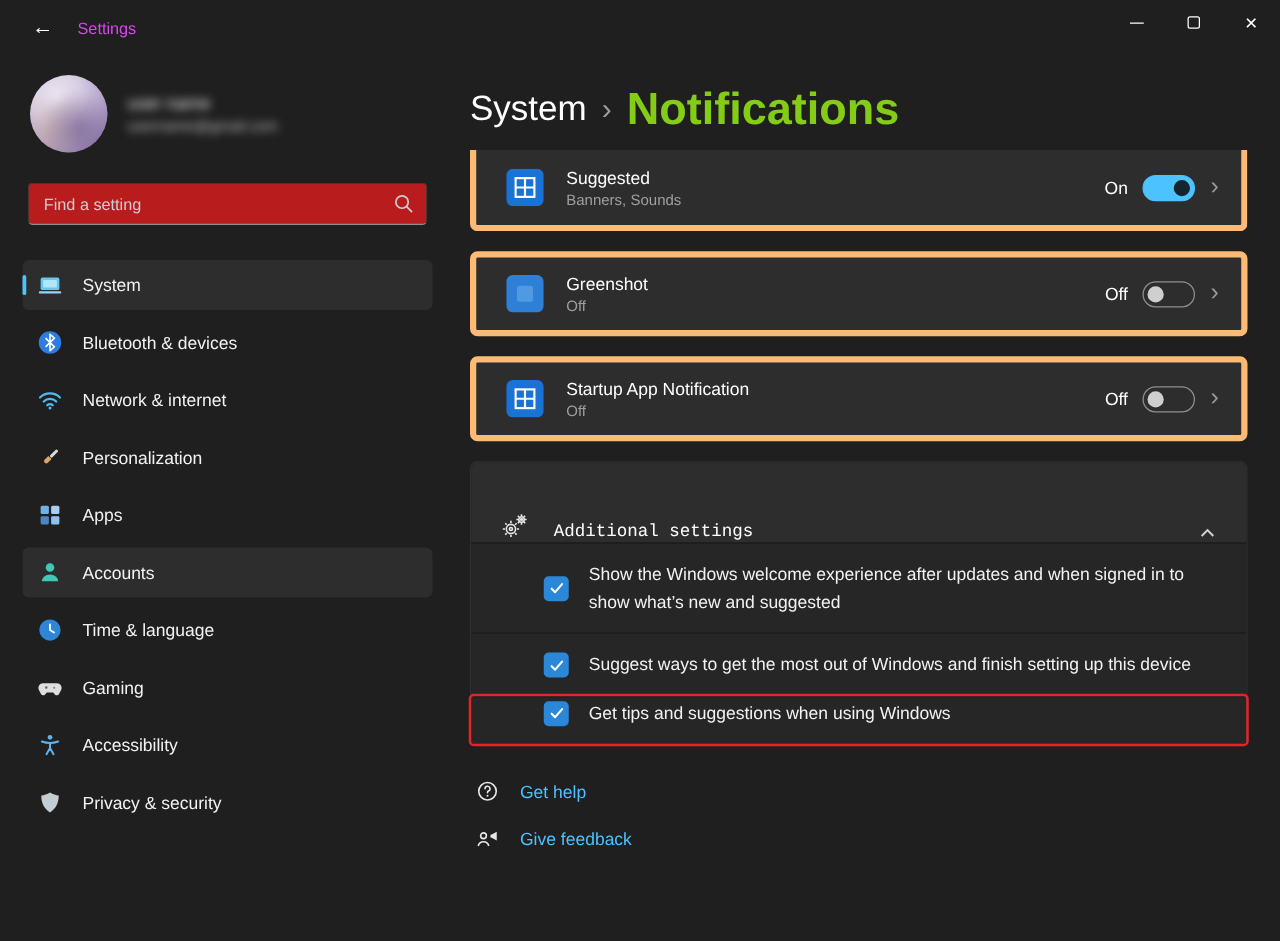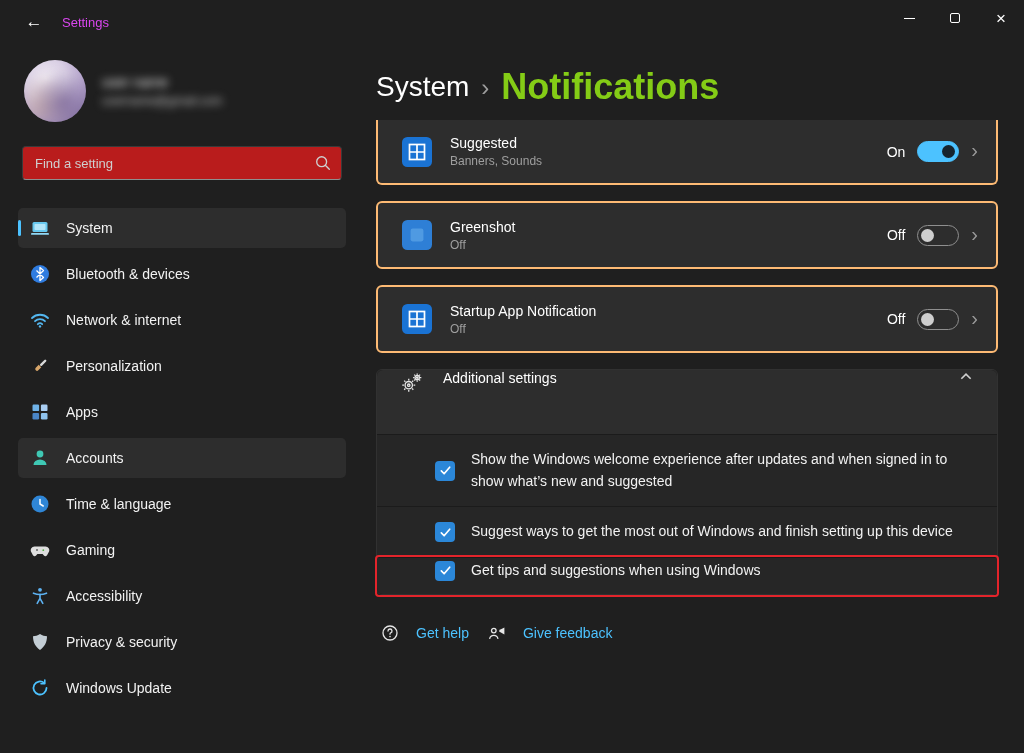--- a/index.html
+++ b/index.html
@@ -53,21 +53,21 @@
 
   
   .main { position:absolute; top:44px; left:376px; right:26px; bottom:0; }
   .breadcrumb { display:flex; align-items:center; gap:12px; margin-top:22px; height:42px; }
   .crumb-parent { font-size:28px; font-weight:400; color:#ffffff; cursor:pointer; }
   .crumb-sep { font-size:24px; color:#9d9d9d; padding-top:2px; }
   .crumb-current { font-size:36px; font-weight:700; color:#84cc16; }
 
   .cards { margin-top:12px; display:flex; flex-direction:column; }
 
-  .card { background:#2d2d2d; border:2px solid #fdba74; border-radius:6px; display:flex; align-items:center;
+  .card { background:#2d2d2d; border:5px solid #fdba74; border-radius:6px; display:flex; align-items:center;
           padding:0 18px 0 24px; gap:18px; cursor:pointer; }
   .card.cut-top { border-top:none; border-radius:0 0 6px 6px; height:65px; }
   .card.full { height:68px; margin-top:16px; }
   .app-icon { width:30px; height:30px; flex:0 0 auto; display:inline-flex; }
   .app-icon svg { width:30px; height:30px; }
   .card-texts { flex:1; display:flex; flex-direction:column; gap:3px; }
   .card-title { font-size:14px; color:#ffffff; }
   .card-sub { font-size:12px; color:#9f9f9f; }
   .card-right { display:flex; align-items:center; gap:12px; }
   .state-label { font-size:14px; color:#ffffff; }
@@ -75,38 +75,38 @@
   .toggle { width:42px; height:21px; border-radius:12px; position:relative; flex:0 0 auto; cursor:pointer; }
   .toggle.on { background:#4cc2ff; border:1px solid #4cc2ff; }
   .toggle.on .knob { position:absolute; right:3px; top:3px; width:13px; height:13px; border-radius:50%; background:#16242e; }
   .toggle.off { background:transparent; border:1px solid #8f8f8f; }
   .toggle.off .knob { position:absolute; left:3px; top:3px; width:13px; height:13px; border-radius:50%; background:#cfcfcf; }
 
   .chev-right { font-size:20px; color:#9a9a9a; line-height:1; padding-bottom:3px; }
 
   
   .group { margin-top:16px; border:1px solid #313131; border-radius:6px; }
-  .group-header { background:#2d2d2d; border-radius:6px 6px 0 0; height:64px; display:flex; align-items:flex-start;
-                  gap:18px; padding:0 18px 0 22px; cursor:pointer; }
+  .group-header { background:#2d2d2d; border-radius:6px 6px 0 0; height:64px; display:flex; align-items:flex-end;
+                  gap:18px; padding:0 18px 0 22px; cursor:pointer;font-family:Liberation Mono, monospace; }
   .gears { width:26px; height:26px; display:inline-flex; }
   .group-title { flex:1; font-size:14px; color:#ffffff; }
   .chev-up { width:14px; height:14px; display:inline-flex; margin-right:6px; }
 
   .group-row { position:relative; background:#262626; border-top:1px solid #1b1b1b; display:flex; align-items:center;
                gap:16px; padding:14px 24px 14px 58px; cursor:pointer; }
   .group-row.last { border-radius:0 0 6px 6px; padding-top:2px; padding-bottom:12px; }
   .checkbox { width:20px; height:20px; border-radius:4px; background:#2b87d8; display:inline-flex; align-items:center;
               justify-content:center; flex:0 0 auto; cursor:pointer; }
   .checkbox svg { width:13px; height:13px; }
   .row-label { font-size:14px; color:#f2f2f2; line-height:1.55; max-width:520px; }
   .annotation-box { position:absolute; left:-2px; right:-2px; top:-3px; bottom:-3px; border:2px solid #e3242b;
                     border-radius:4px; pointer-events:none; z-index:5; }
 
   
-  .footer { margin-top:28px; display:flex; flex-direction:row; gap:18px; padding-left:4px; }
+  .footer { margin-top:28px; display:flex; flex-direction:column; gap:18px; padding-left:4px; }
   .footer-link { display:flex; align-items:center; gap:16px; cursor:pointer; width:max-content; }
   .footer-icon { width:20px; height:20px; display:inline-flex; }
   .footer-label { font-size:14px; color:#4cc2ff; }
 </style>
 </head>
 <body>
 
 <header class="titlebar">
   <button class="back-btn"><span>←</span></button>
   <span class="app-title">Settings</span>
@@ -237,29 +237,20 @@
       <span class="nav-label">Accessibility</span>
     </div>
     <div class="nav-item">
       <span class="nav-icon">
         <svg viewBox="0 0 20 20">
             <path d="M10 2 c2.4 1.5 4.8 2.2 7 2.3 0 6 -2.4 10.6 -7 13.7 C5.4 14.9 3 10.3 3 4.3 5.2 4.2 7.6 3.5 10 2 z" fill="#c3cdd4"></path>
           </svg>
       </span>
       <span class="nav-label">Privacy &amp; security</span>
     </div>
-    <div class="nav-item">
-      <span class="nav-icon">
-        <svg viewBox="0 0 20 20" fill="none" stroke="#4cc2ff" stroke-width="1.8" stroke-linecap="round">
-            <path d="M16.5 10 a6.5 6.5 0 1 1 -2.2 -4.9"></path>
-            <path d="M14.8 2 v3.8 h-3.8" stroke-width="1.6" stroke-linejoin="round"></path>
-          </svg>
-      </span>
-      <span class="nav-label">Windows Update</span>
-    </div>
   </nav>
 </aside>
 
 <main class="main">
   <div class="breadcrumb">
     <span class="crumb-parent">System</span>
     <span class="crumb-sep">›</span>
     <span class="crumb-current">Notifications</span>
   </div>
 

